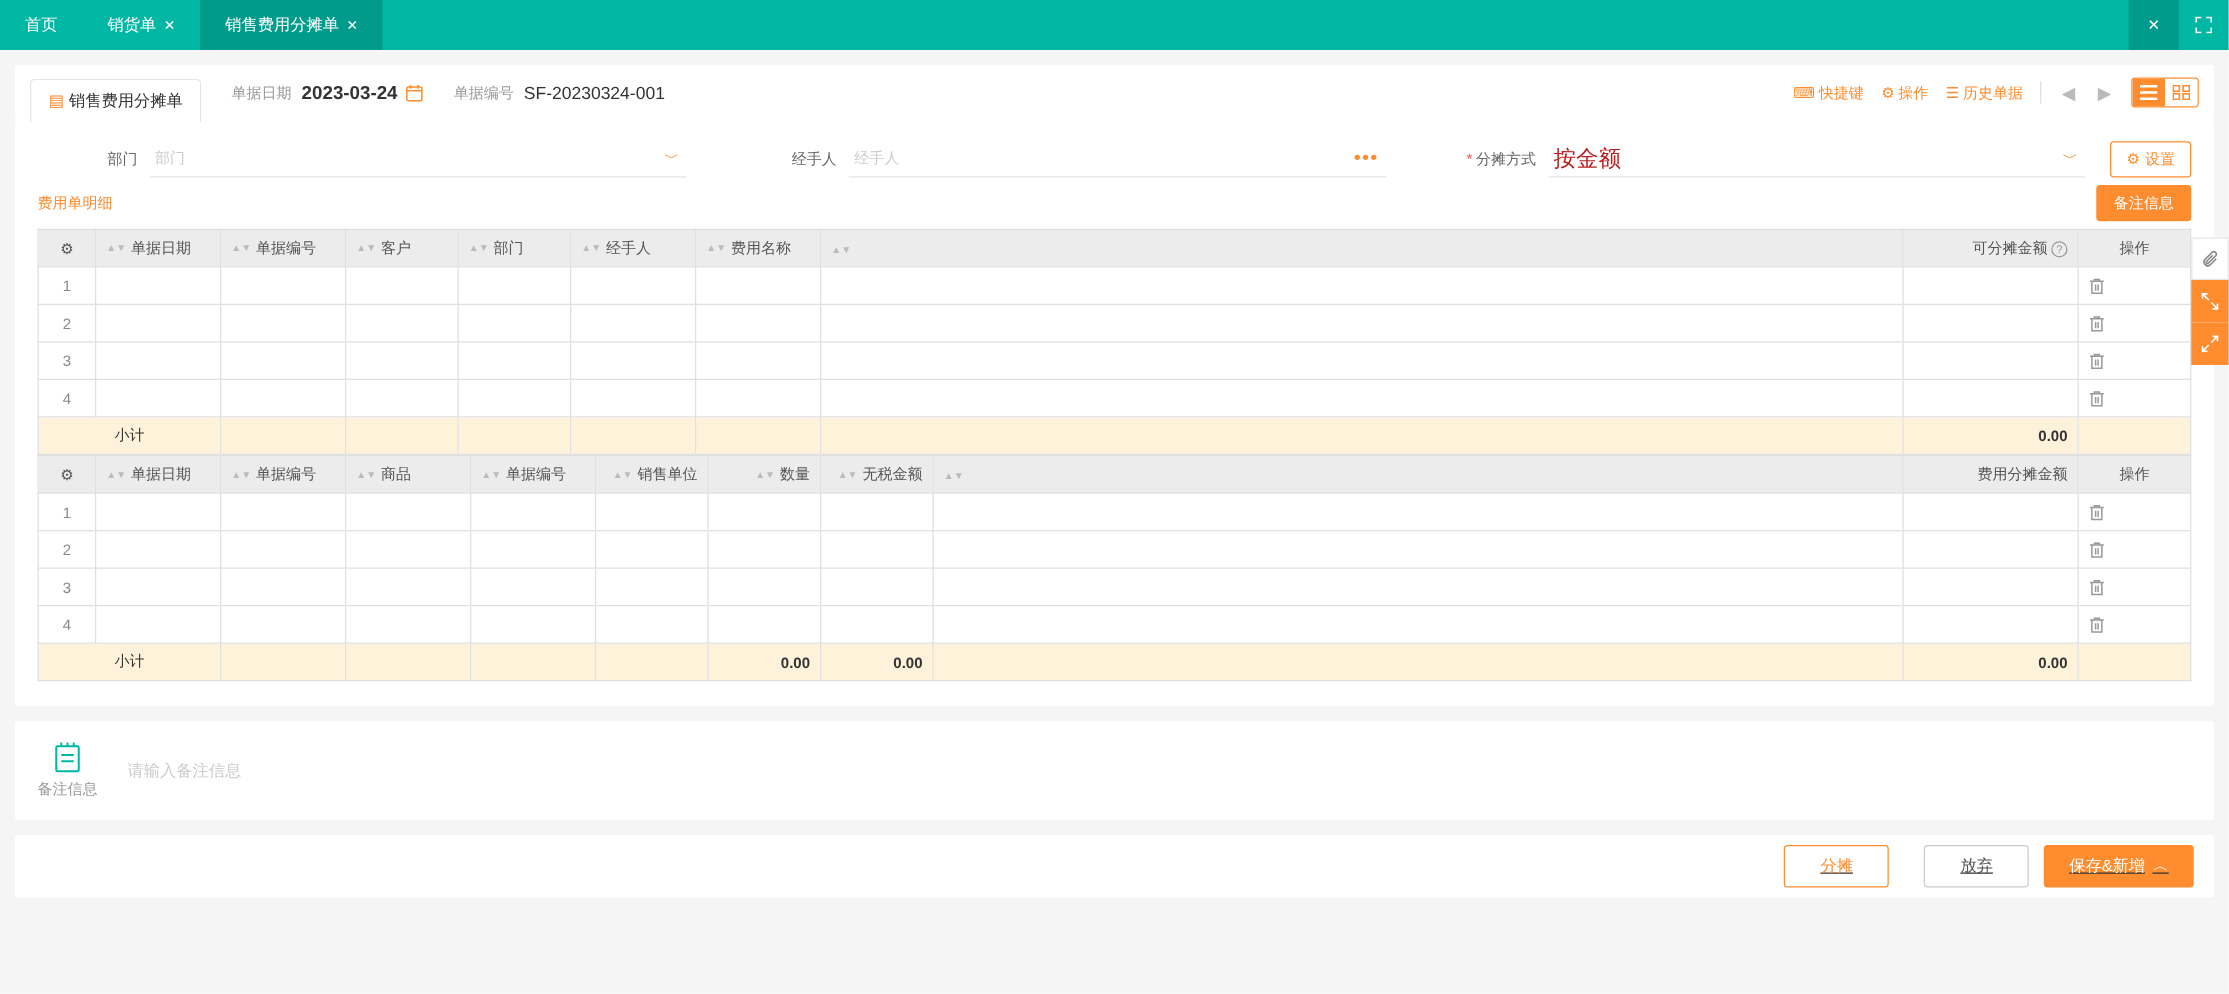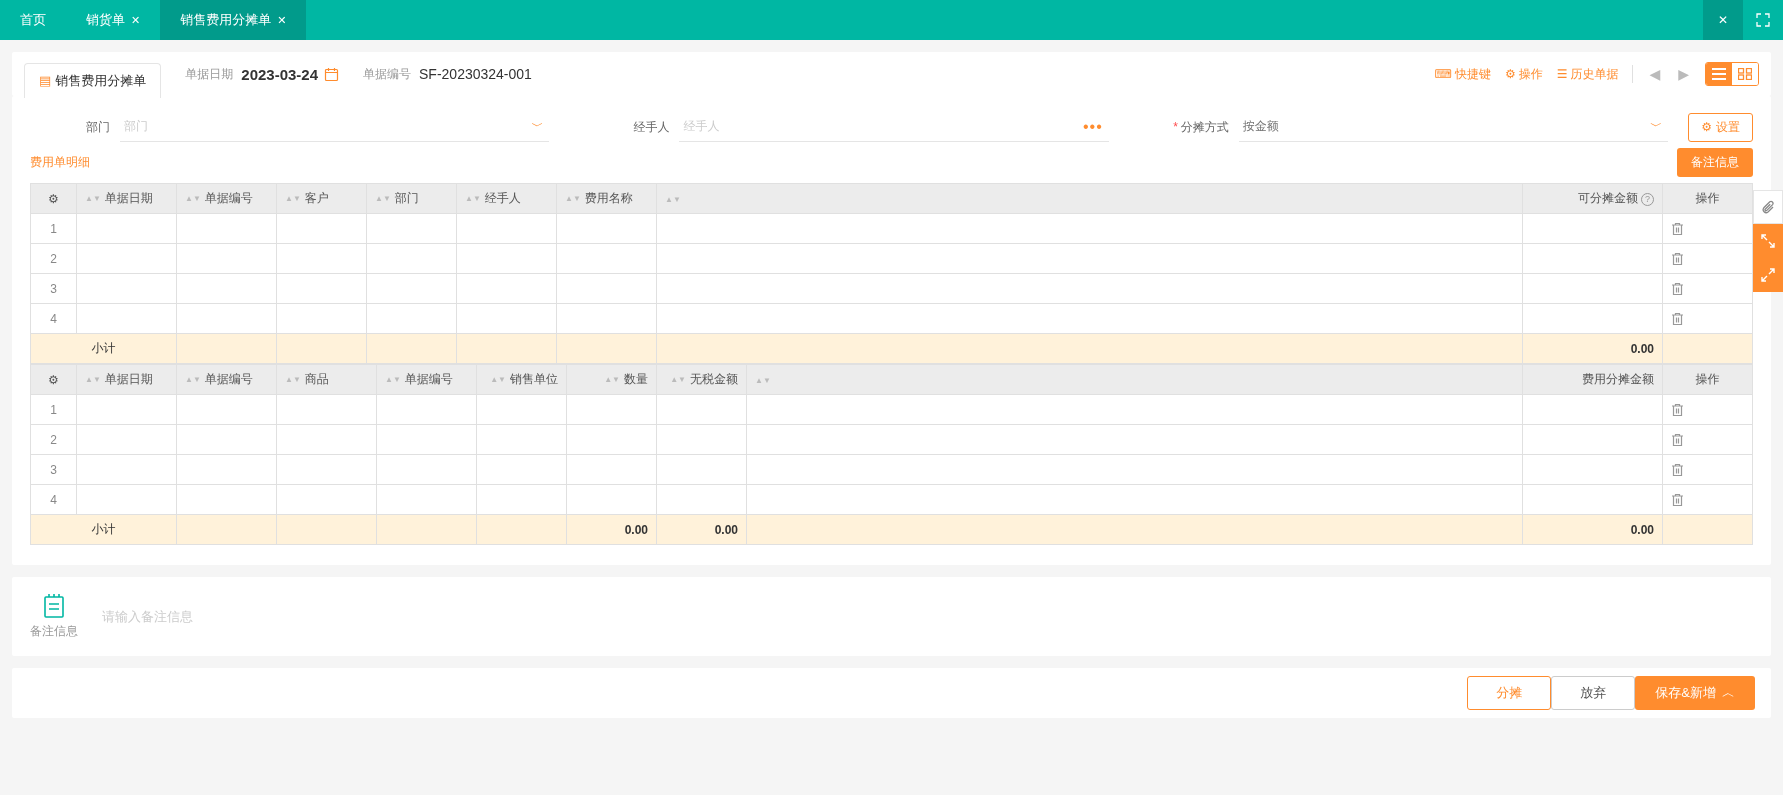--- a/index.html
+++ b/index.html
@@ -33,21 +33,21 @@
 .vt-btn.inactive { color: #ff8c2e; background: #fff; }
 
 
 .form-panel { background: #fff; margin: 0 12px; padding: 16px 18px 20px; border-radius: 2px; }
 .form-row { display: flex; align-items: center; }
 .form-field { display: flex; align-items: center; flex: 1; }
 .f-label { width: 90px; text-align: right; color: #666; font-size: 12px; padding-right: 10px; }
 .f-req { color: #ff4d4f; margin-right: 3px; }
 .f-input { flex: 1; height: 30px; border: none; border-bottom: 1px solid #e5e5e5; display: flex; align-items: center; position: relative; padding: 0 28px 0 4px; }
 .f-placeholder { color: #ccc; font-size: 12px; }
-.f-value { color: #737373; font-size: 12px; }
+.f-value { color: #b91c1c; font-size: 18px; }
 .f-caret { position: absolute; right: 6px; color: #ff8c2e; font-size: 12px; }
 .f-dots { position: absolute; right: 6px; color: #ff8c2e; font-size: 16px; letter-spacing: 1px; line-height: 1; }
 .btn-settings { margin-left: 20px; border: 1px solid #ff8c2e; color: #ff8c2e; background: #fff; padding: 5px 12px; border-radius: 3px; font-size: 12px; cursor: pointer; display: flex; align-items: center; gap: 4px; }
 
 
 .section-header { display: flex; align-items: center; justify-content: space-between; margin: 6px 0 6px; }
 .section-title { color: #ff8c2e; font-size: 12px; }
 .btn-orange { background: #ff8c2e; color: #fff; border: none; padding: 6px 14px; border-radius: 3px; font-size: 12px; cursor: pointer; }
 
 
@@ -87,23 +87,23 @@
 .t2 .c-alloc { width: 140px; }
 
 
 .remarks-panel { background: #fff; margin: 12px 12px 0 12px; padding: 16px 18px; display: flex; align-items: center; gap: 24px; border-radius: 2px; }
 .remarks-left { display: flex; flex-direction: column; align-items: center; gap: 4px; color: #999; }
 .remarks-left .note-icon { color: #00b7a3; font-size: 22px; }
 .remarks-input { flex: 1; border: none; outline: none; font-size: 13px; color: #333; }
 .remarks-input::placeholder { color: #ccc; }
 
 
-.footer-bar { background: #fff; margin: 12px 12px 0 12px; height: 50px; display: flex; align-items: center; justify-content: flex-end; padding: 0 16px; gap: 0; border-radius: 2px; }
+.footer-bar { background: #fff; margin: 12px 12px 0 12px; height: 50px; display: flex; align-items: center; justify-content: flex-end; padding: 0 16px; gap: 12px; border-radius: 2px; text-decoration: underline; }
 .btn-outline-orange { border: 1px solid #ff8c2e; color: #ff8c2e; background: #fff; padding: 7px 28px; border-radius: 3px; font-size: 13px; cursor: pointer; }
-.btn-outline-gray { border: 1px solid #ccc; color: #555; background: #fff; padding: 7px 28px; border-radius: 3px; font-size: 13px; cursor: pointer; }
+.btn-outline-gray { border: 1px solid #ccc; color: #555; background: #fff; padding: 7px 28px; border-radius: 3px; font-size: 13px; cursor: pointer; margin-left: 16px; }
 .btn-solid-orange { background: #ff8c2e; color: #fff; border: none; padding: 8px 20px; border-radius: 3px; font-size: 13px; cursor: pointer; display: flex; align-items: center; gap: 6px; }
 
 
 .side-rail { position: absolute; right: 0; top: 190px; display: flex; flex-direction: column; }
 .rail-btn { width: 30px; height: 34px; display: flex; align-items: center; justify-content: center; font-size: 15px; cursor: pointer; }
 .rail-white { background: #fff; color: #888; border: 1px solid #e5e5e5; }
 .rail-orange { background: #ff8c2e; color: #fff; }
 
 svg { display: block; }
 </style>

